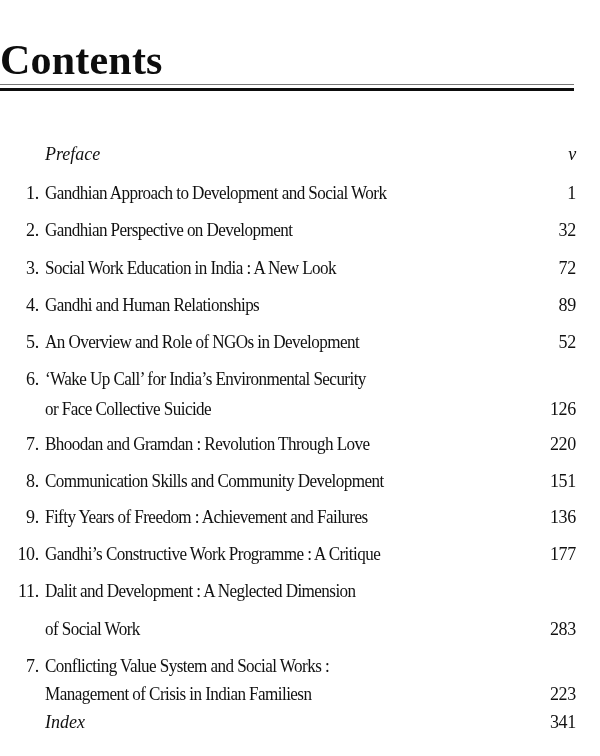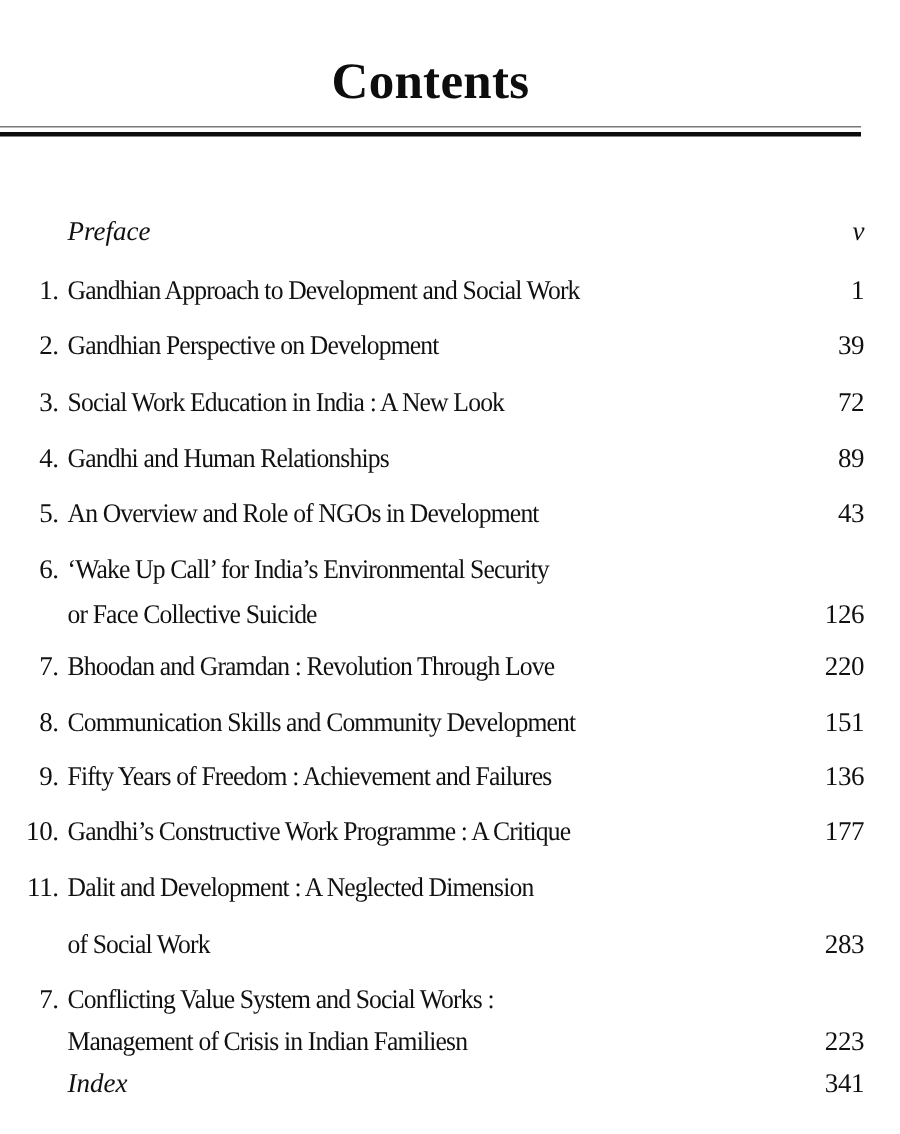--- a/index.html
+++ b/index.html
@@ -13,22 +13,21 @@
       position: relative;
       overflow: hidden;
       color: #111111;
       font-family: "Liberation Serif", "DejaVu Serif", serif;
     }
     .title {
       position: absolute;
       left: 0;
       width: 574px;
       top: 12px;
-      text-align: center;
-      font-size: 34px;
+      font-size: 42px;
       font-weight: bold;
       letter-spacing: 0.2px;
       line-height: 40px;
       color: #0d0d0d;
     }
     .rule-thin {
       position: absolute;
       left: 0;
       top: 84px;
       width: 574px;
@@ -97,39 +96,39 @@
 
   <div class="line" style="top:180px">
     <span class="num">1.</span>
     <span class="text">Gandhian Approach to Development and Social Work</span>
     <span class="page">1</span>
   </div>
 
   <div class="line" style="top:217px">
     <span class="num">2.</span>
     <span class="text">Gandhian Perspective on Development</span>
-    <span class="page">39</span>
+    <span class="page">32</span>
   </div>
 
   <div class="line" style="top:255px">
     <span class="num">3.</span>
     <span class="text">Social Work Education in India : A New Look</span>
     <span class="page">72</span>
   </div>
 
   <div class="line" style="top:292px">
     <span class="num">4.</span>
     <span class="text">Gandhi and Human Relationships</span>
     <span class="page">89</span>
   </div>
 
   <div class="line" style="top:329px">
     <span class="num">5.</span>
     <span class="text">An Overview and Role of NGOs in Development</span>
-    <span class="page">43</span>
+    <span class="page">52</span>
   </div>
 
   <div>
     <div class="line" style="top:366px">
       <span class="num">6.</span>
       <span class="text">‘Wake Up Call’ for India’s Environmental Security</span>
     </div>
     <div class="line" style="top:396px">
       <span class="text">or Face Collective Suicide</span>
       <span class="page">126</span>

